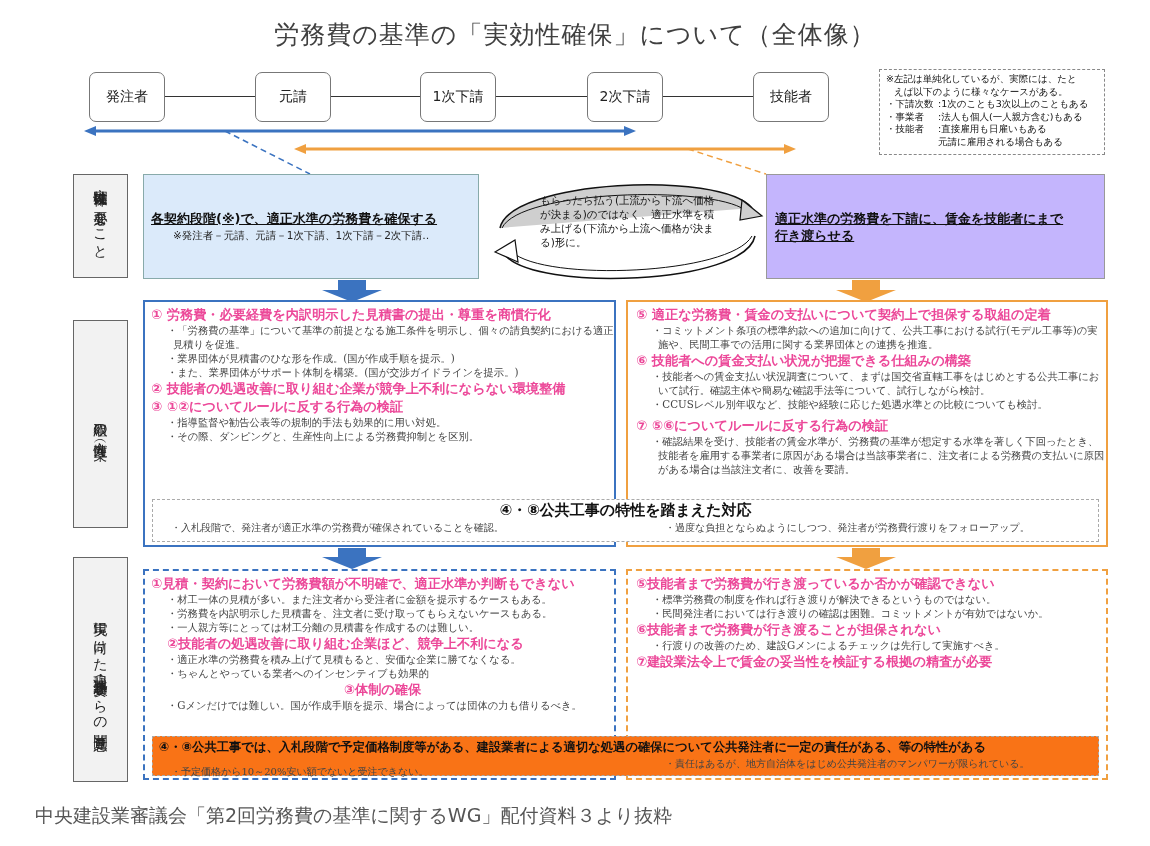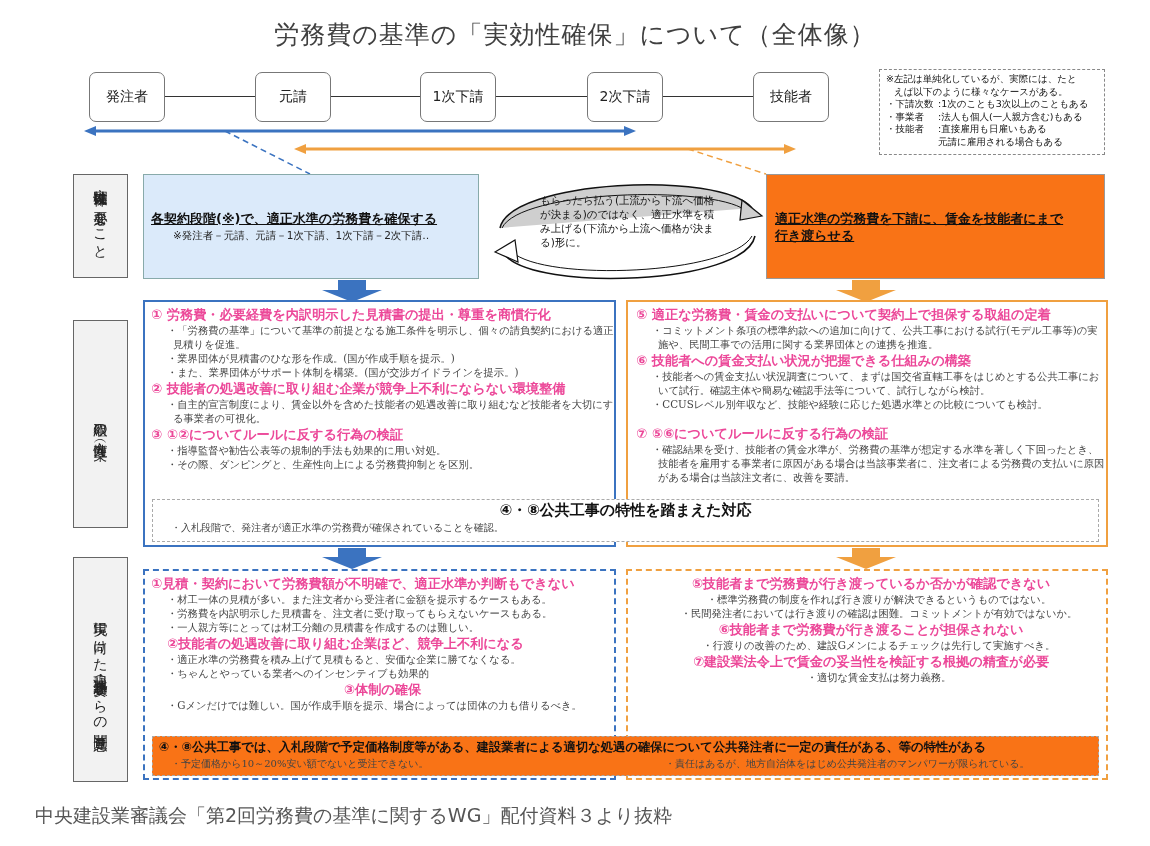--- a/index.html
+++ b/index.html
@@ -17,42 +17,42 @@
           font-size: 9.5px; line-height: 12.5px; color: #111; }
   .note .row { display: flex; }
   .note .k { width: 52px; flex-shrink: 0; }
   .note .indent { padding-left: 8px; }
 
   .vlabel { background: #f2f2f2; border: 1px solid #666; display: flex; align-items: center; justify-content: center;
             writing-mode: vertical-rl; font-size: 14px; color: #222; line-height: 17px; letter-spacing: 1px; }
 
   .box-blue-top { left: 143px; top: 174px; width: 336px; height: 105px; background: #dbeafa; border: 1px solid #8aa; 
                   display: flex; flex-direction: column; justify-content: center; padding-left: 7px; }
-  .box-orange-top { left: 766px; top: 174px; width: 339px; height: 105px; background: #f97316; border: 1px solid #999;
+  .box-orange-top { left: 766px; top: 174px; width: 339px; height: 105px; background: #c4b5fd; border: 1px solid #999;
                   display: flex; flex-direction: column; justify-content: center; padding-left: 8px; }
   .u-head { font-weight: bold; text-decoration: underline; font-size: 13px; line-height: 17px; color: #111; }
   .sub-note { font-size: 10.5px; padding-left: 22px; color: #222; margin-top: 2px; }
 
   .cycle-text { left: 540px; top: 193px; width: 180px; font-size: 10.5px; line-height: 14px; color: #111; }
 
   .dir-box { top: 300px; height: 247px; border: 2px solid; }
   .dir-blue { left: 143px; width: 473px; border-color: #3b73c0; }
   .dir-orange { left: 626px; width: 482px; border-color: #f0a040; }
 
   .item-head { font-weight: bold; font-size: 13.2px; line-height: 17px; color: #ec4899; white-space: nowrap; }
   .bullet { font-family: "DejaVu Serif", "Liberation Serif", serif; font-size: 10.3px; line-height: 14px; color: #444; padding-left: 22px; text-indent: -6px; }
 
   .public-box { left: 152px; top: 499px; width: 947px; height: 43px; border: 1px dashed #aaa; background: #fff; }
   .public-head { width: 100%; text-align: center; font-weight: bold; font-size: 15px; line-height: 16px; margin-top: 2px; }
   .public-left { position: absolute; left: 18px; top: 21px; font-family: "DejaVu Serif", "Liberation Serif", serif; font-size: 10px; color: #444; }
   .public-right { position: absolute; left: 512px; top: 21px; font-family: "DejaVu Serif", "Liberation Serif", serif; font-size: 10px; color: #444; }
 
   .issue-box { top: 569px; height: 211px; border: 2px dashed; }
   .iss-blue { left: 143px; width: 473px; border-color: #3b73c0; }
-  .iss-orange { left: 626px; width: 482px; border-color: #f0a040; text-align: center; }
+  .iss-orange { left: 626px; width: 482px; border-color: #f0a040; }
 
   .public2-box { left: 152px; top: 736px; width: 947px; height: 40px; border: 1px dashed #aaa; background: #f97316; }
   .public2-head { padding-left: 6px; font-weight: bold; font-size: 12.3px; line-height: 16px; margin-top: 2px; white-space: nowrap; }
 
   .footer { left: 35px; top: 803px; font-size: 19px; color: #555; }
 </style>
 </head>
 <body>
 
 <div class="abs title">労務費の基準の「実効性確保」について（全体像）</div>
@@ -146,40 +146,40 @@
   <div class="u-head" style="width:300px;">適正水準の労務費を下請に、賃金を技能者にまで行き渡らせる</div>
 </div>
 
 <div class="abs dir-box dir-blue">
   <div style="padding:4px 0 0 6px;">
     <div class="item-head">①  労務費・必要経費を内訳明示した見積書の提出・尊重を商慣行化</div>
     <div class="bullet">・「労務費の基準」について基準の前提となる施工条件を明示し、個々の請負契約における適正見積りを促進。</div>
     <div class="bullet">・業界団体が見積書のひな形を作成。(国が作成手順を提示。)</div>
     <div class="bullet">・また、業界団体がサポート体制を構築。(国が交渉ガイドラインを提示。)</div>
     <div class="item-head" style="margin-top:1px;">②  技能者の処遇改善に取り組む企業が競争上不利にならない環境整備</div>
-    <div class="bullet">・自主的宣言制度により、賃金以外を含めた技能者の処遇改善に取り組むなど技能者を大切にする事業者の可視化。</div>
     <div class="item-head" style="margin-top:1px;">③  ①②についてルールに反する行為の検証</div>
     <div class="bullet">・指導監督や勧告公表等の規制的手法も効果的に用い対処。</div>
     <div class="bullet">・その際、ダンピングと、生産性向上による労務費抑制とを区別。</div>
   </div>
 </div>
 <div class="abs dir-box dir-orange">
   <div style="padding:4px 0 0 8px;">
     <div class="item-head">⑤  適正な労務費・賃金の支払いについて契約上で担保する取組の定着</div>
     <div class="bullet">・コミットメント条項の標準約款への追加に向けて、公共工事における試行(モデル工事等)の実施や、民間工事での活用に関する業界団体との連携を推進。</div>
     <div class="item-head" style="margin-top:1px;">⑥  技能者への賃金支払い状況が把握できる仕組みの構築</div>
     <div class="bullet">・技能者への賃金支払い状況調査について、まずは国交省直轄工事をはじめとする公共工事において試行。確認主体や簡易な確認手法等について、試行しながら検討。</div>
     <div class="bullet">・CCUSレベル別年収など、技能や経験に応じた処遇水準との比較についても検討。</div>
-    <div class="item-head" style="margin-top:14px;">⑦  ⑤⑥についてルールに反する行為の検証</div>
+    <div class="item-head" style="margin-top:6px;">⑦  ⑤⑥についてルールに反する行為の検証</div>
     <div class="bullet">・確認結果を受け、技能者の賃金水準が、労務費の基準が想定する水準を著しく下回ったとき、技能者を雇用する事業者に原因がある場合は当該事業者に、注文者による労務費の支払いに原因がある場合は当該注文者に、改善を要請。</div>
   </div>
 </div>
 <div class="abs public-box">
   <div class="public-head">④・⑧公共工事の特性を踏まえた対応</div>
   <div class="public-left">・入札段階で、発注者が適正水準の労務費が確保されていることを確認。</div>
+  <div class="public-right">・過度な負担とならぬようにしつつ、発注者が労務費行渡りをフォローアップ。</div>
 </div>
 
 <div class="abs issue-box iss-blue">
   <div style="padding:4px 0 0 6px;">
     <div class="item-head">①見積・契約において労務費額が不明確で、適正水準か判断もできない</div>
     <div class="bullet">・材工一体の見積が多い。また注文者から受注者に金額を提示するケースもある。</div>
     <div class="bullet">・労務費を内訳明示した見積書を、注文者に受け取ってもらえないケースもある。</div>
     <div class="bullet">・一人親方等にとっては材工分離の見積書を作成するのは難しい。</div>
     <div class="item-head" style="margin-top:1px;margin-left:16px;">②技能者の処遇改善に取り組む企業ほど、競争上不利になる</div>
     <div class="bullet">・適正水準の労務費を積み上げて見積もると、安価な企業に勝てなくなる。</div>
@@ -189,22 +189,21 @@
   </div>
 </div>
 <div class="abs issue-box iss-orange">
   <div style="padding:4px 0 0 8px;">
     <div class="item-head">⑤技能者まで労務費が行き渡っているか否かが確認できない</div>
     <div class="bullet">・標準労務費の制度を作れば行き渡りが解決できるというものではない。</div>
     <div class="bullet">・民間発注者においては行き渡りの確認は困難。コミットメントが有効ではないか。</div>
     <div class="item-head" style="margin-top:1px;">⑥技能者まで労務費が行き渡ることが担保されない</div>
     <div class="bullet">・行渡りの改善のため、建設Gメンによるチェックは先行して実施すべき。</div>
     <div class="item-head" style="margin-top:1px;">⑦建設業法令上で賃金の妥当性を検証する根拠の精査が必要</div>
-    <div class="bullet">・適切な賃金支払は努力義務。</div>
   </div>
 </div>
 <div class="abs public2-box">
   <div class="public2-head">④・⑧公共工事では、入札段階で予定価格制度等がある、建設業者による適切な処遇の確保について公共発注者に一定の責任がある、等の特性がある</div>
-  <div class="public-left" style="top:20px;">・予定価格から10～20%安い額でないと受注できない。</div>
+  <div class="public-left" style="top:28px;">・予定価格から10～20%安い額でないと受注できない。</div>
   <div class="public-right" style="top:20px;">・責任はあるが、地方自治体をはじめ公共発注者のマンパワーが限られている。</div>
 </div>
 
 <div class="abs footer">中央建設業審議会「第2回労務費の基準に関するWG」配付資料３より抜粋</div>
 
 </body></html>

